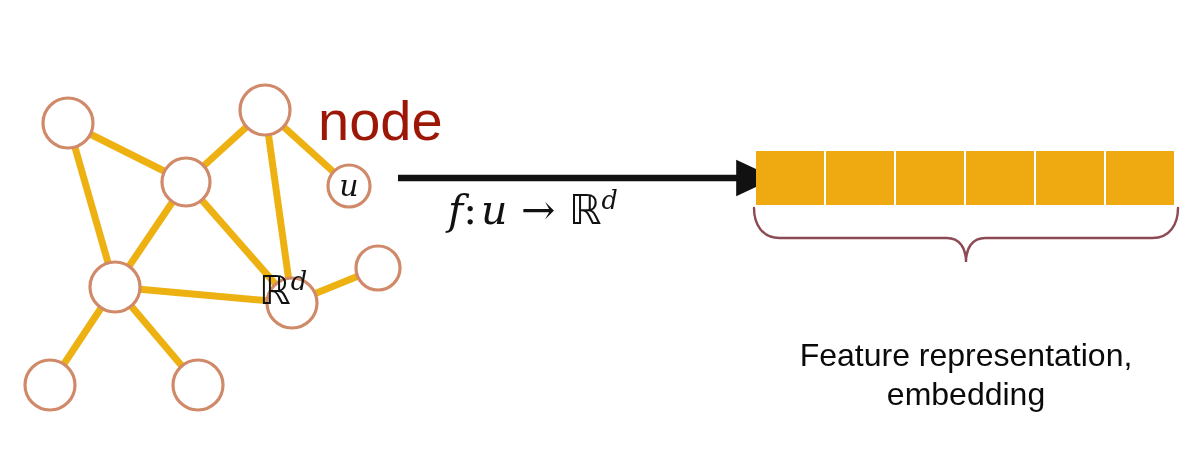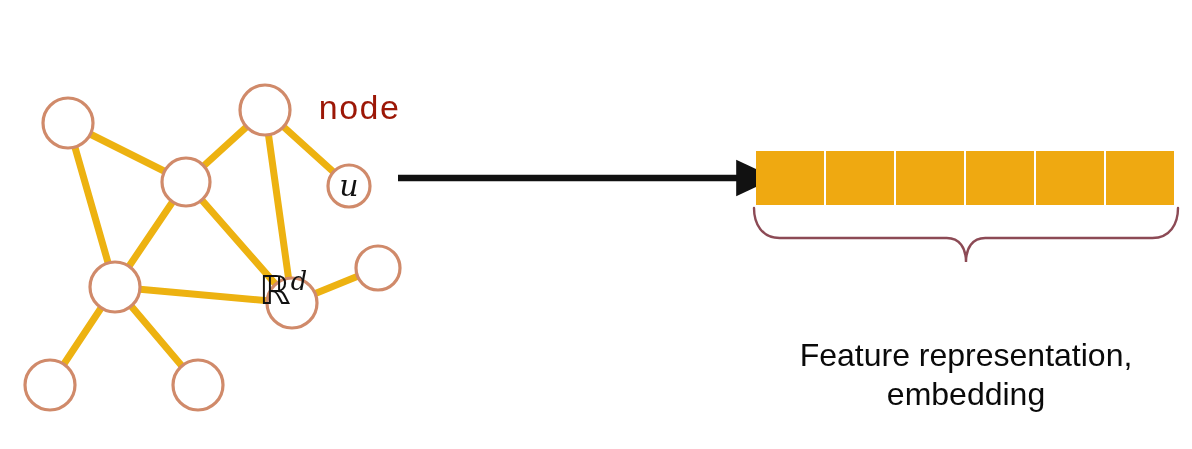--- a/index.html
+++ b/index.html
@@ -31,24 +31,24 @@
     top: 0;
     width: 1192px;
     height: 449px;
   }
 
   
   .label-node {
     position: absolute;
     left: 318px;
     top: 93px;
-    font-size: 34px;
+    font-size: 56px;
     line-height: 1;
     color: #9c1706;
-    font-family: Liberation Mono, monospace;
+    font-family: Liberation Sans, sans-serif;
     white-space: nowrap;
   }
 
   .label-vector {
     position: absolute;
     left: 884px;
     top: 93px;
     font-size: 46px;
     line-height: 1;
     color: #9c1706;
@@ -177,20 +177,23 @@
 
   <svg class="layer" viewBox="0 0 1192 449" width="1192" height="449" xmlns="http://www.w3.org/2000/svg">
     <defs>
       <marker id="arrowhead" markerWidth="7" markerHeight="7" refX="1.2" refY="3" orient="auto" markerUnits="strokeWidth">
         <path d="M0,0.2 L0,5.8 L6,3 z" fill="#111111"></path>
       </marker>
     </defs>
     <line id="arrow-line" stroke="#111111" stroke-width="6.5" marker-end="url(#arrowhead)" x1="398" y1="178" x2="744" y2="178"></line>
   </svg>
 
+  <div class="formula-map">
+    <span>f</span><span class="op">:</span> <span>u</span> <span class="op">→</span> <span class="bb">ℝ</span><sup>d</sup>
+  </div>
 
   <div class="vector-wrap" id="vector-wrap">
       <div class="vector-cell"></div>
       <div class="vector-cell"></div>
       <div class="vector-cell"></div>
       <div class="vector-cell"></div>
       <div class="vector-cell"></div>
       <div class="vector-cell"></div>
     </div>
 

